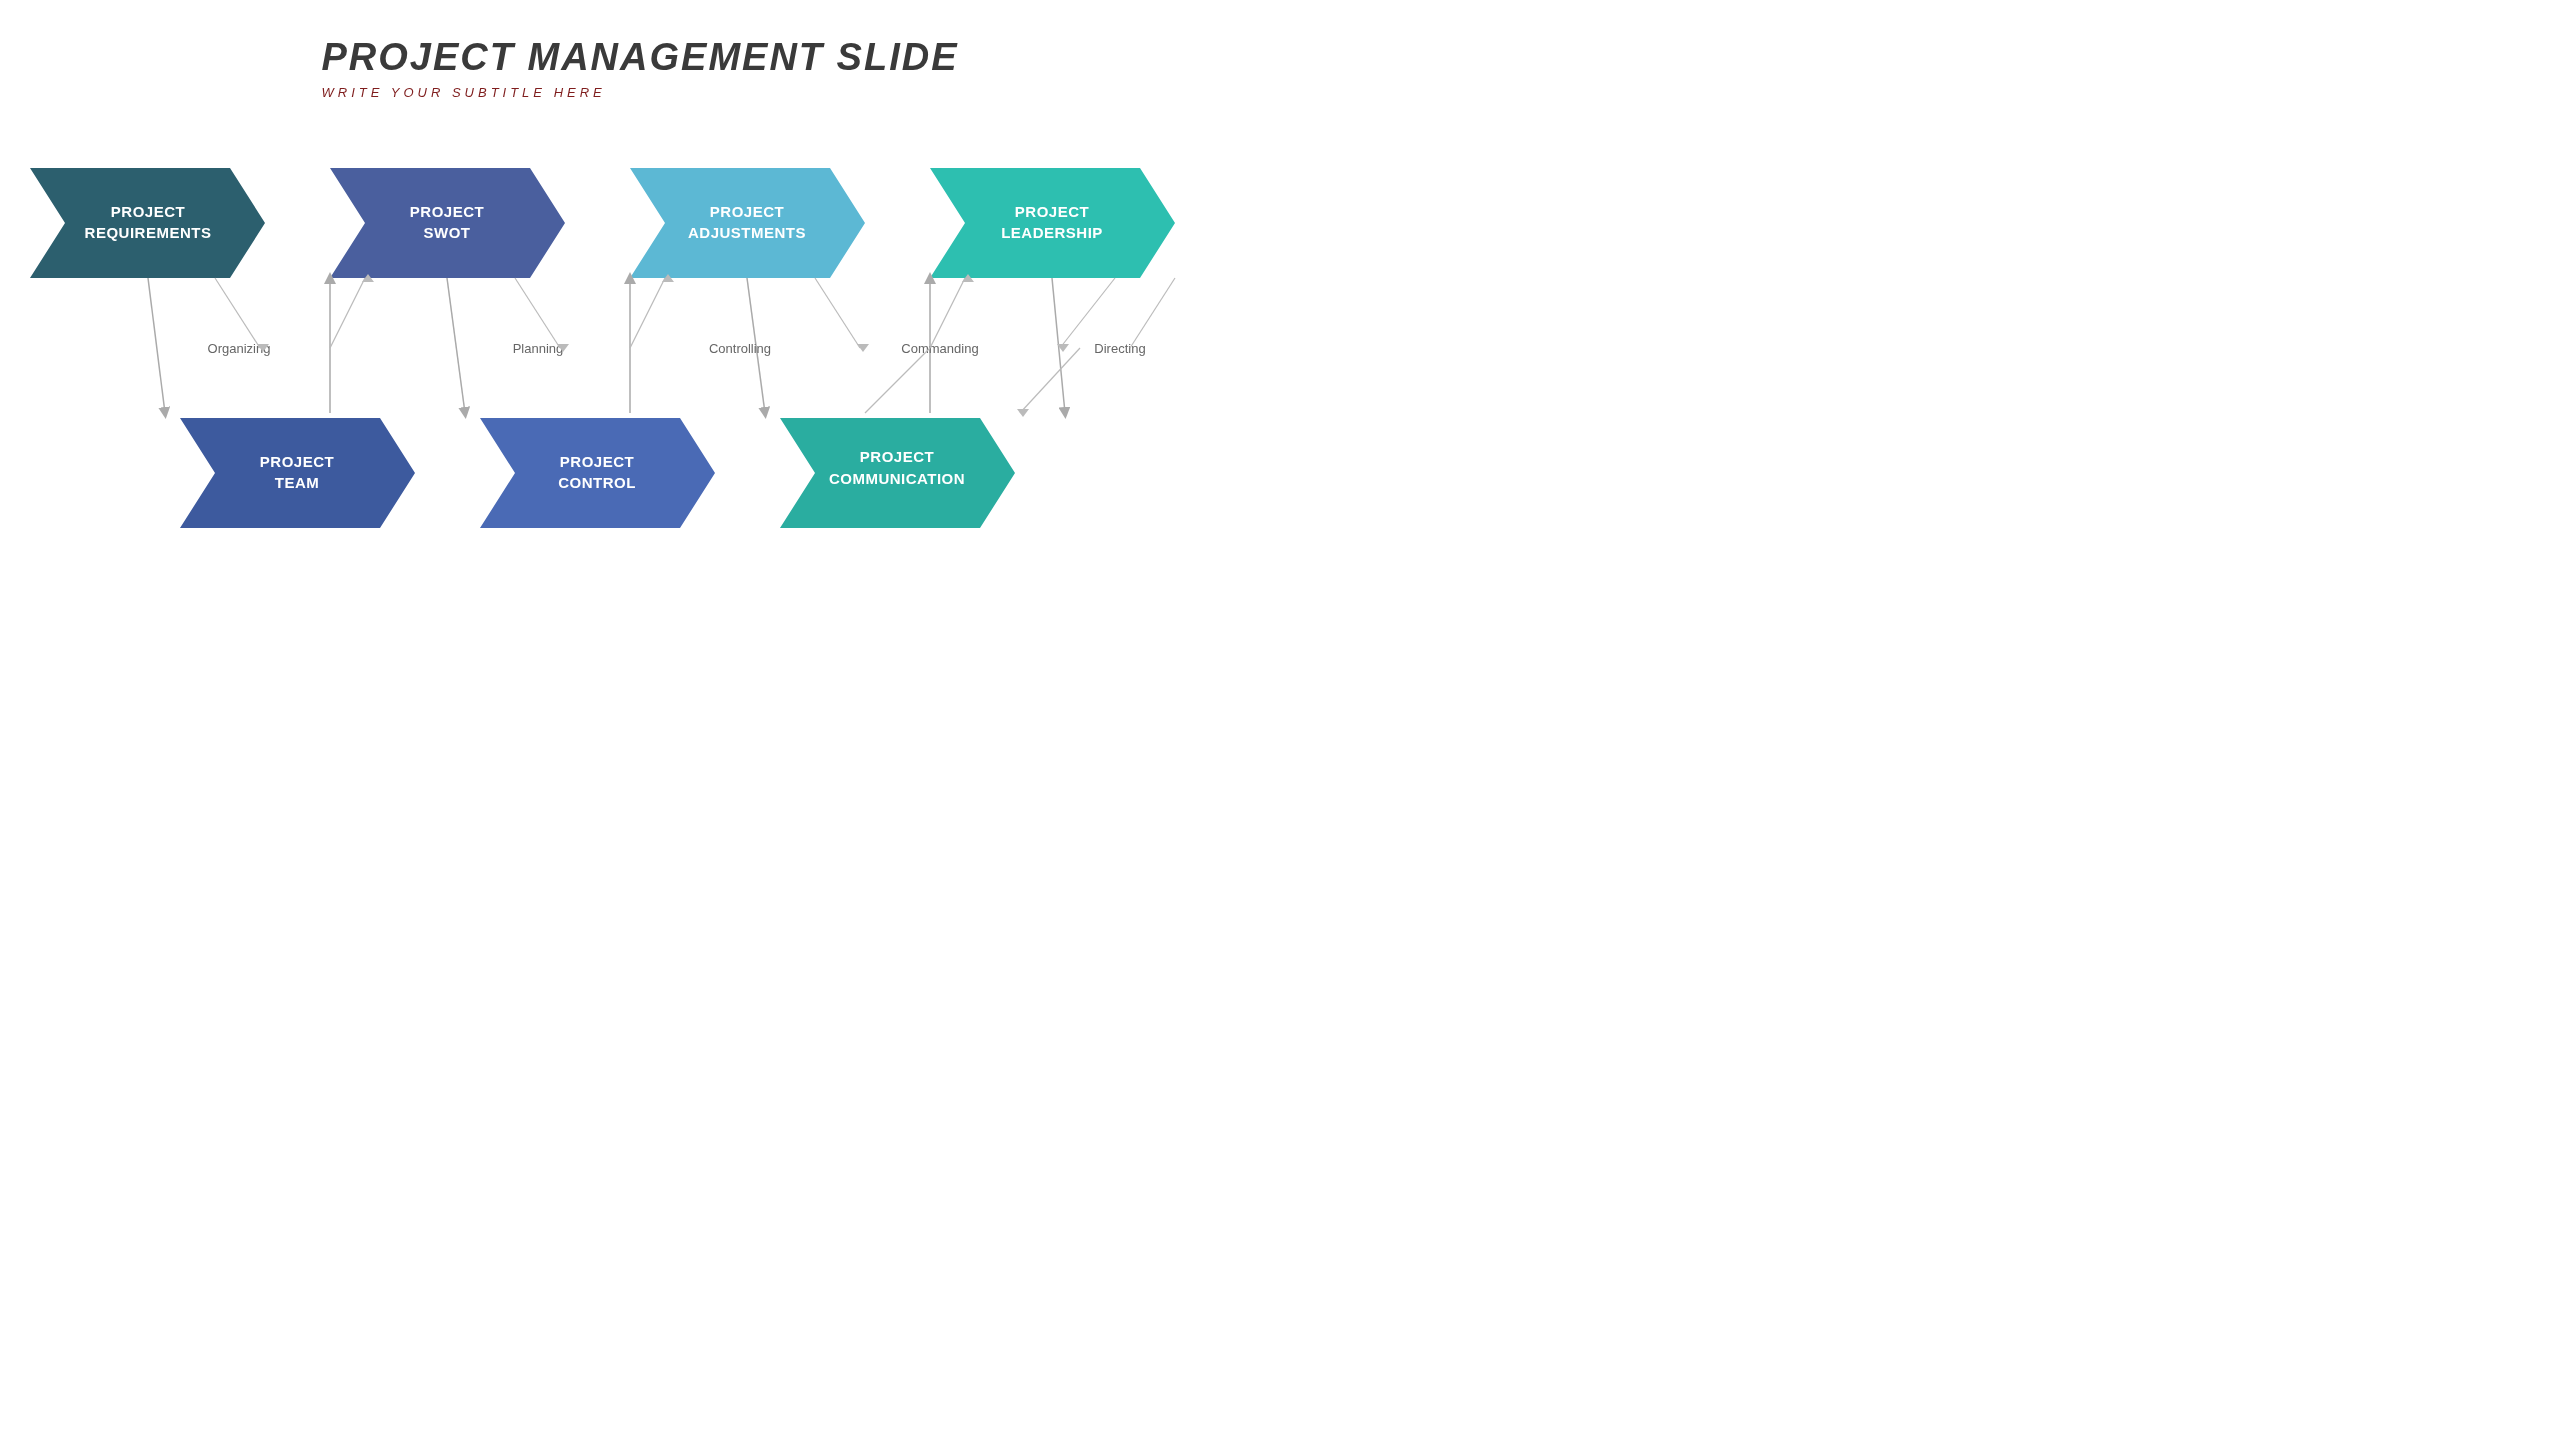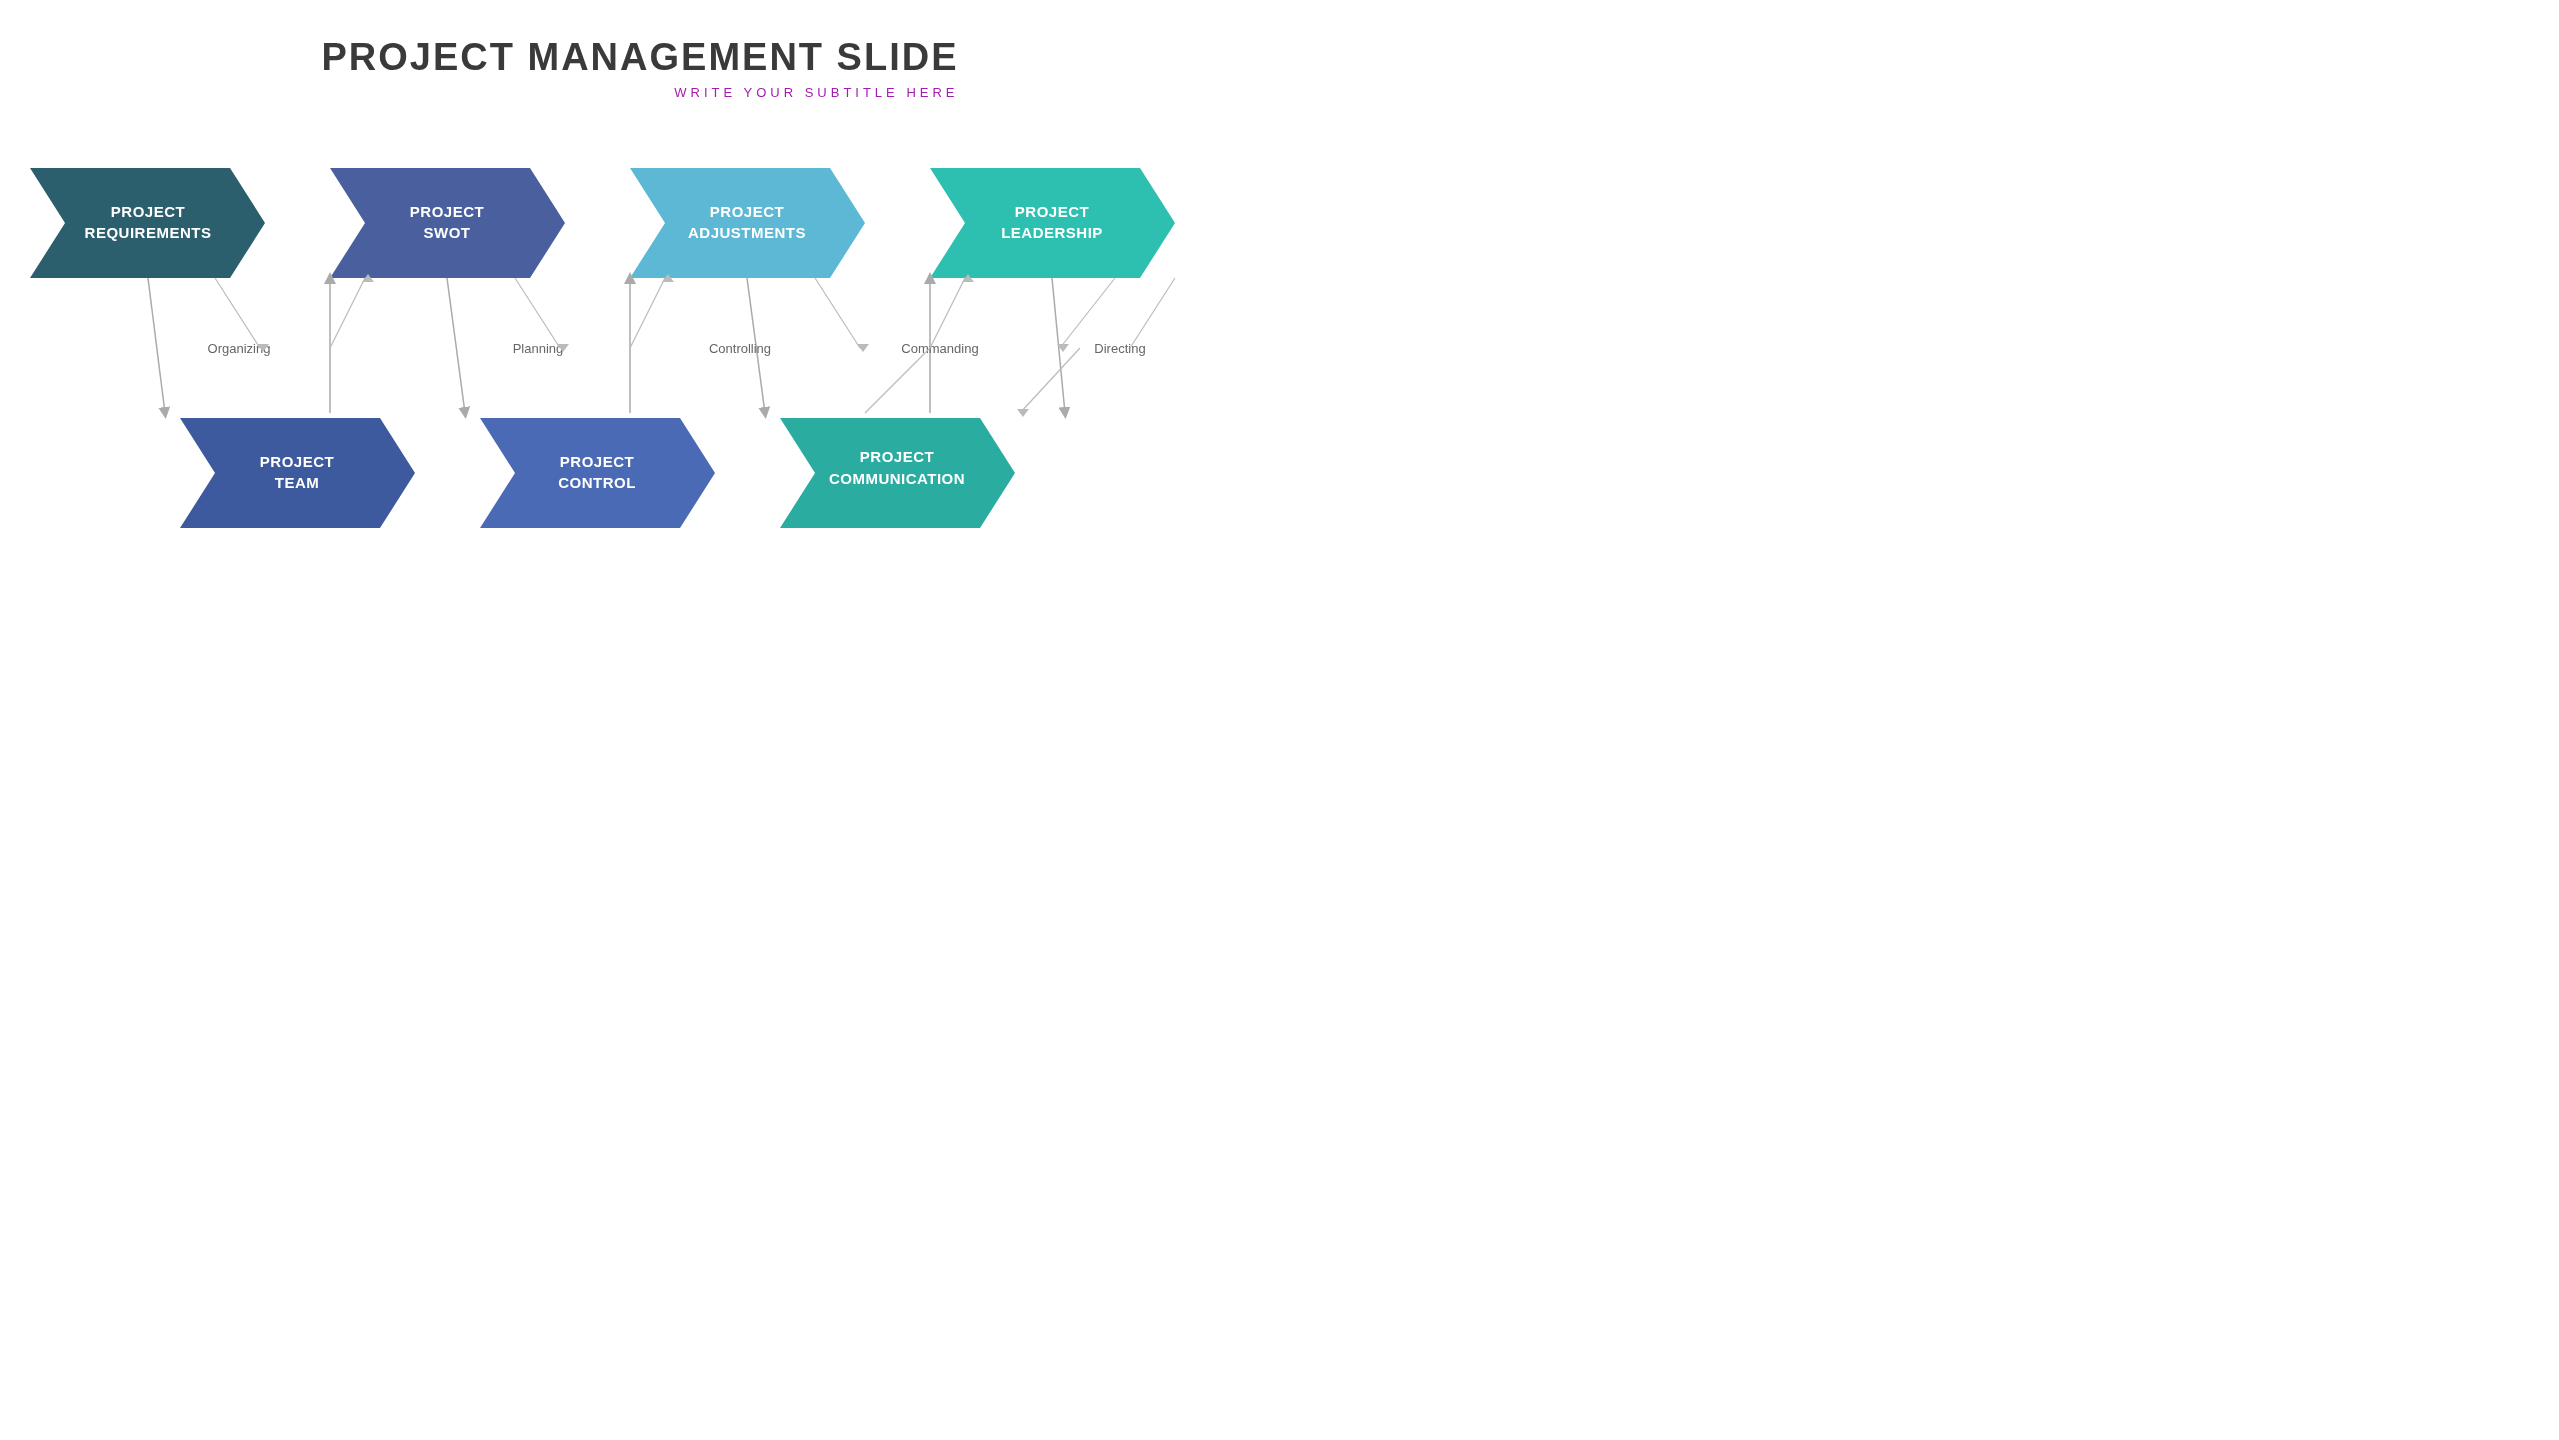--- a/index.html
+++ b/index.html
@@ -10,37 +10,38 @@
       width: 1280px;
       height: 720px;
       overflow: hidden;
       display: flex;
       flex-direction: column;
       align-items: center;
       justify-content: flex-start;
     }
 
     .header {
-      text-align: right;
+      text-align: left;
       margin-top: 36px;
       margin-bottom: 8px;
+      font-style: italic;
     }
 
     .main-title {
       font-size: 38px;
       font-weight: 900;
       color: #3a3a3a;
       letter-spacing: 2px;
       text-transform: uppercase;
     }
 
     .subtitle {
       font-size: 13px;
       font-weight: 400;
-      color: #a21caf;
+      color: #7f1d1d;
       letter-spacing: 4px;
       text-transform: uppercase;
       margin-top: 6px;
     }
 
     .diagram {
       display: flex;
       flex-direction: column;
       align-items: flex-start;
       margin-top: 30px;

